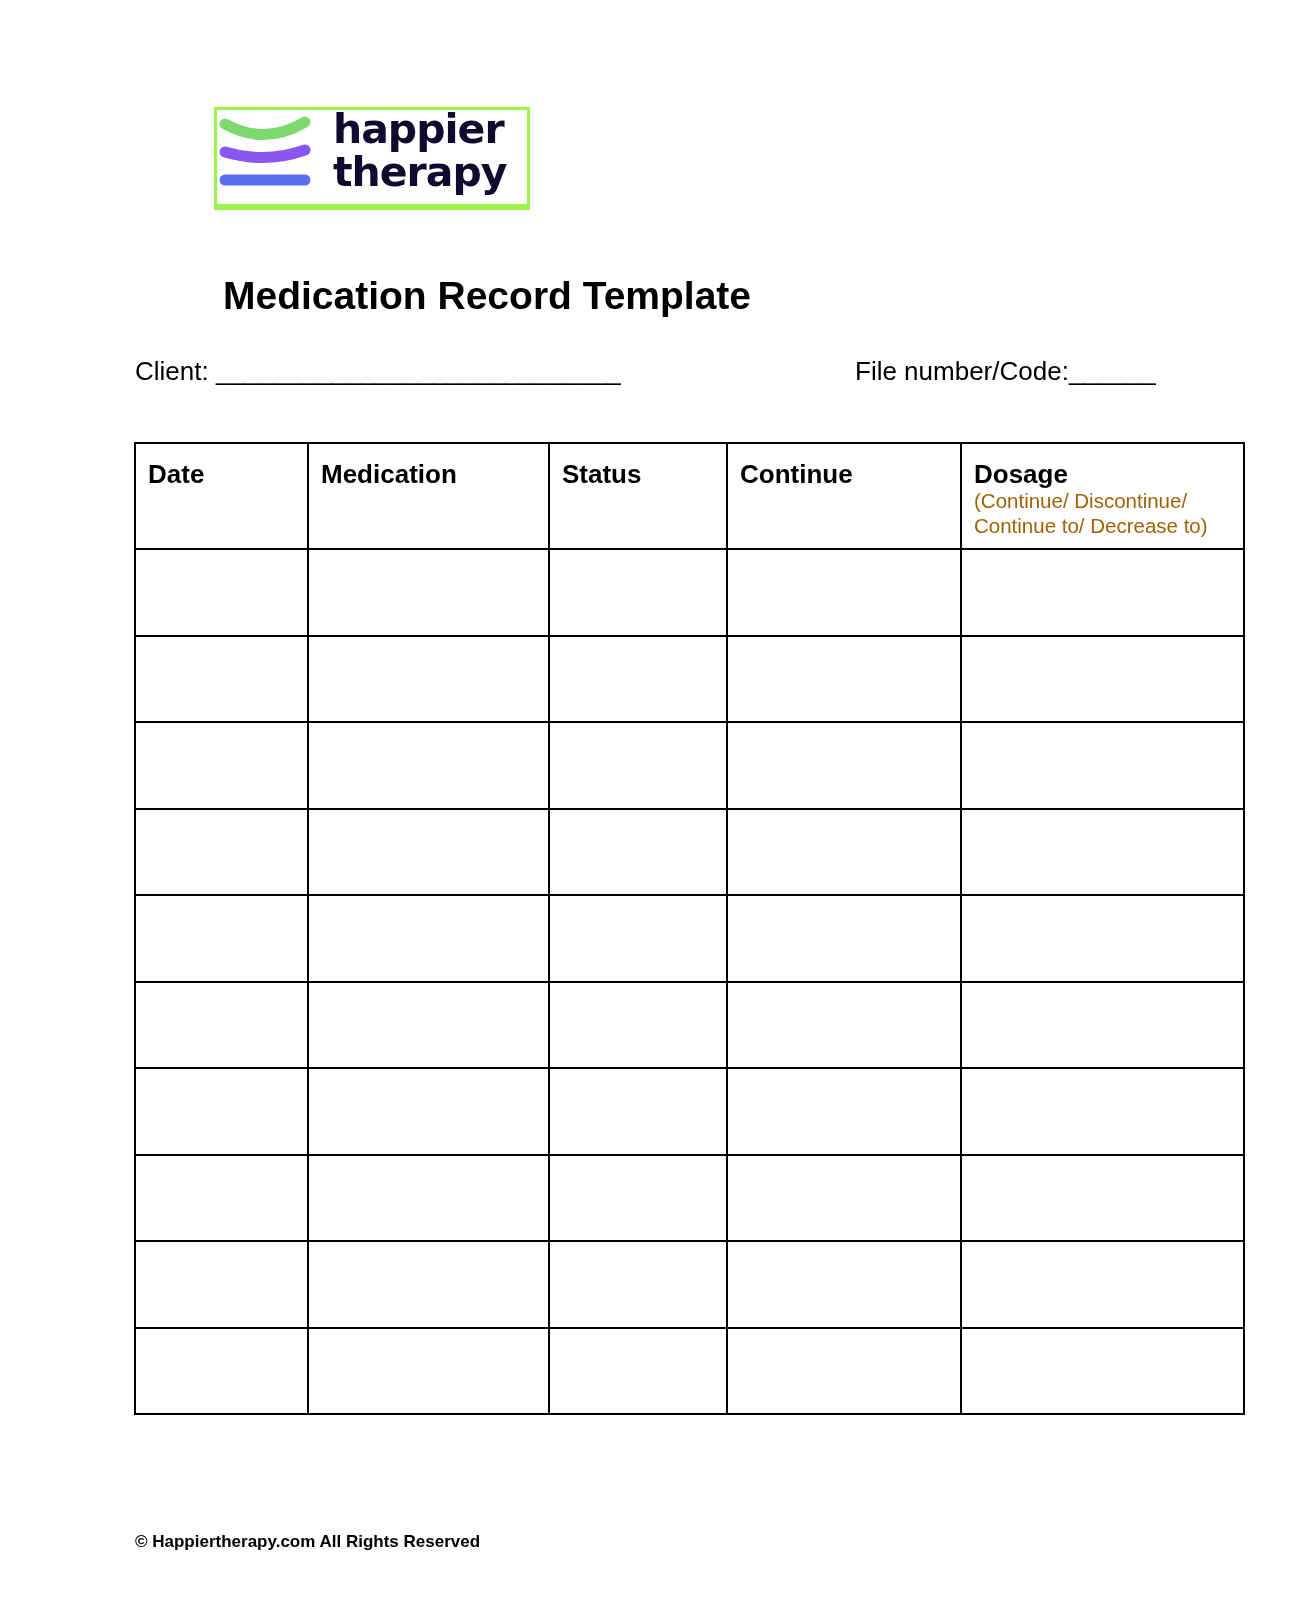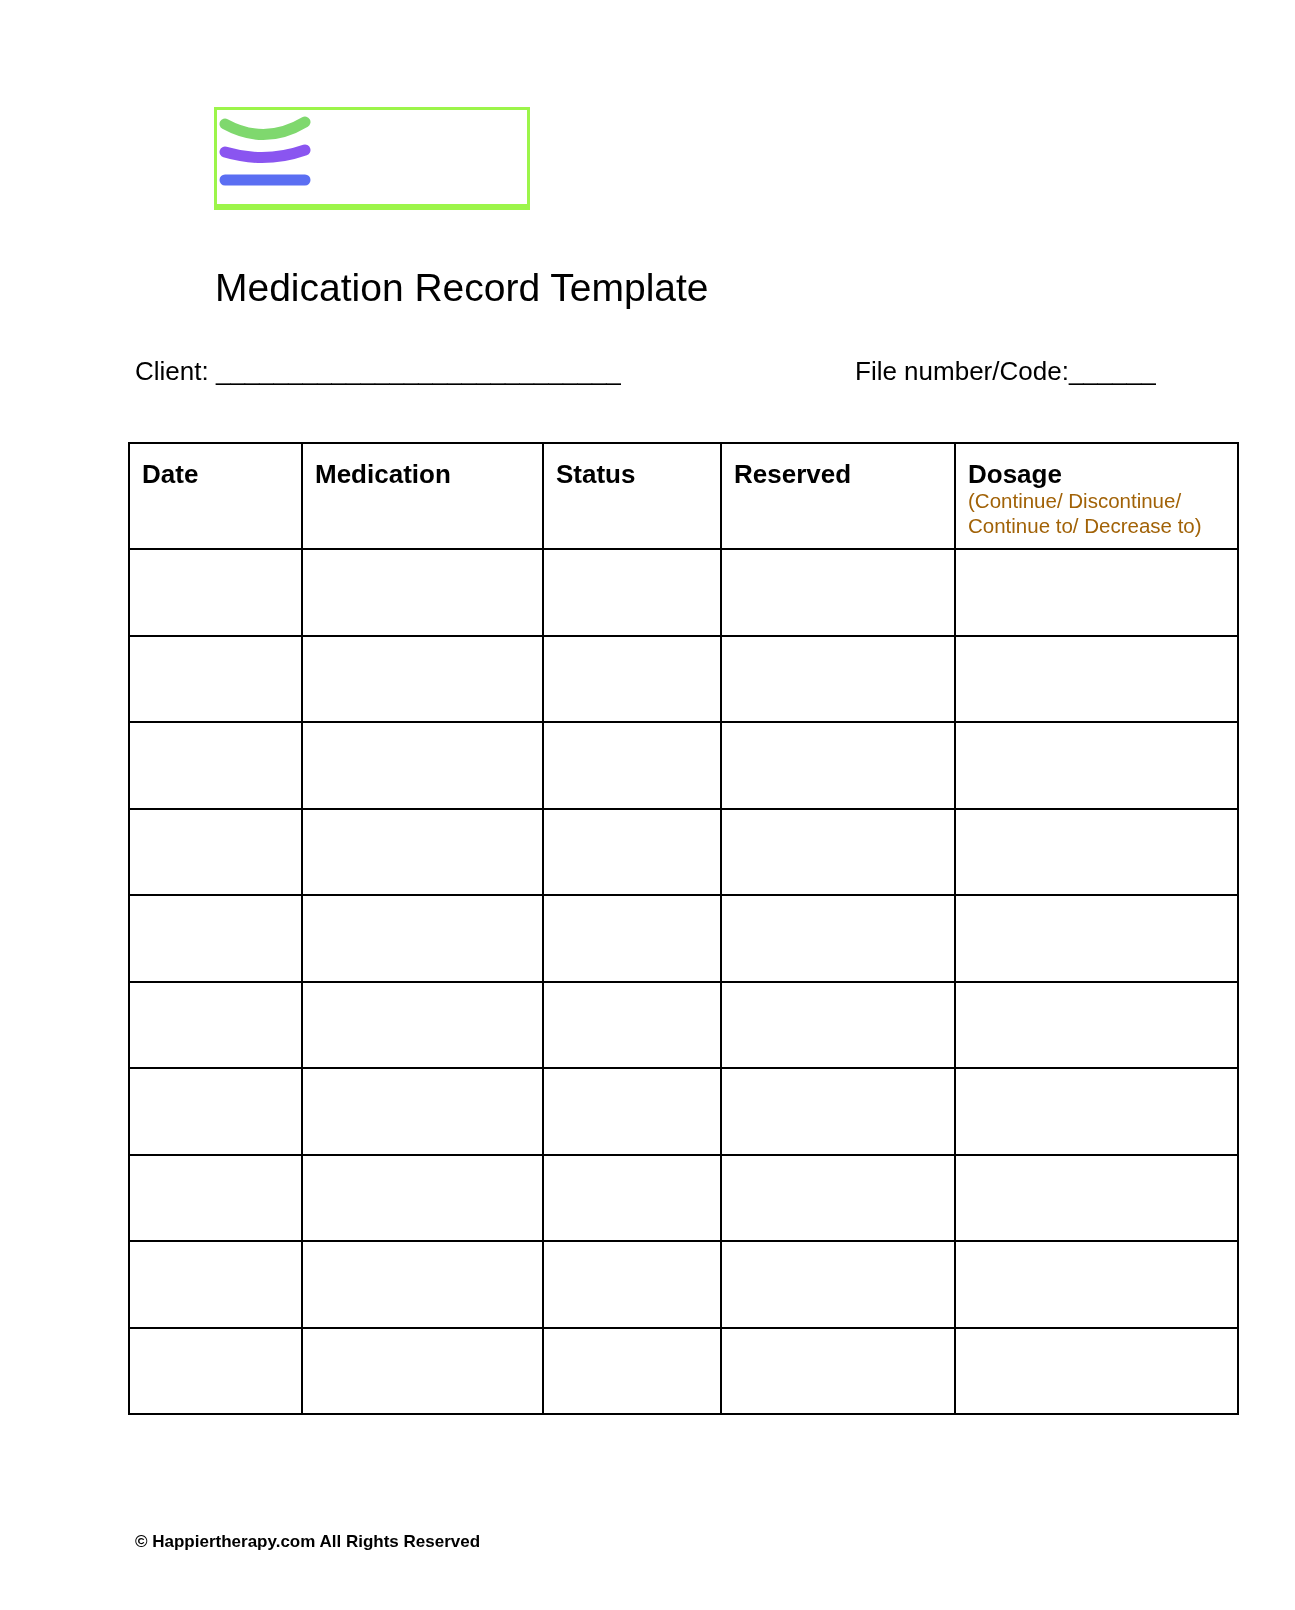--- a/index.html
+++ b/index.html
@@ -3,42 +3,46 @@
 <meta charset="utf-8">
 <style>
   html, body { margin: 0; padding: 0; background: #ffffff; }
   body { width: 1295px; height: 1610px; position: relative; overflow: hidden;
          font-family: "Liberation Sans", sans-serif; color: #000; }
   .logo { position: absolute; left: 214px; top: 107px; width: 310px; height: 94px;
           border: 3px solid #9cf54a; border-bottom-width: 6px; background: #fff; }
   .logo svg { position: absolute; left: 0; top: 0; }
   .logo-text { position: absolute; left: 116px; top: -2px; font-family: "DejaVu Sans", sans-serif;
                font-weight: bold; font-size: 41px; line-height: 43px; color: #0e0b2f; letter-spacing: -1px; }
-  .title { position: absolute; left: 215px; top: 266px; font-size: 39px; font-weight: normal; margin: 0; white-space: nowrap; }
+  .title { position: absolute; left: 215px; top: 266px; font-size: 39px; font-weight: bold; margin: 8px; white-space: nowrap; }
   .field { position: absolute; top: 356px; font-size: 26px; white-space: nowrap; }
   .client { left: 135px; }
   .filecode { left: 855px; }
-  table.med { position: absolute; left: 128px; top: 442px; border-collapse: collapse; table-layout: fixed; }
+  table.med { position: absolute; left: 134px; top: 442px; border-collapse: collapse; table-layout: fixed; }
   table.med td, table.med th { border: 2px solid #000; padding: 0; vertical-align: top; text-align: left; }
   table.med th { height: 104px; }
   table.med td { height: 84.5px; }
   .th-inner { padding: 16px 0 0 12px; }
   .th-label { font-weight: bold; font-size: 26px; line-height: 28px; display: block; }
   .th-sub { font-weight: normal; font-size: 20.5px; line-height: 25px; display: block; color: #a16207; }
   .footer { position: absolute; left: 135px; top: 1532px; font-size: 17px; font-weight: bold; white-space: nowrap; }
 </style>
 </head>
 <body>
 
 <div class="logo">
   <svg width="110" height="94" viewBox="0 0 110 94">
     <path d="M8 14 Q 48 36 88 12" stroke="#7fd86e" stroke-width="11" fill="none" stroke-linecap="round"></path>
     <path d="M8 42 Q 48 54 88 40" stroke="#8a55f0" stroke-width="11" fill="none" stroke-linecap="round"></path>
     <path d="M8 70 L 88 70" stroke="#5b6ef2" stroke-width="11" fill="none" stroke-linecap="round"></path>
   </svg>
+  <div class="logo-text">
+    <div>happier</div>
+    <div>therapy</div>
+  </div>
 </div>
 
 <h1 class="title">Medication Record Template</h1>
 
 <div class="field client">Client: ____________________________</div>
 <div class="field filecode">File number/Code:______</div>
 
 <table class="med">
   <colgroup>
     <col style="width:173px">
@@ -59,21 +63,21 @@
             <span class="th-label">Medication</span>
           </div>
         </th>
       <th>
           <div class="th-inner">
             <span class="th-label">Status</span>
           </div>
         </th>
       <th>
           <div class="th-inner">
-            <span class="th-label">Reserved</span>
+            <span class="th-label">Continue</span>
           </div>
         </th>
       <th>
           <div class="th-inner">
         <span class="th-label">Dosage</span>
         <span class="th-sub">(Continue/ Discontinue/</span>
         <span class="th-sub">Continue to/ Decrease to)</span>
       </div>
         </th>
     </tr>

